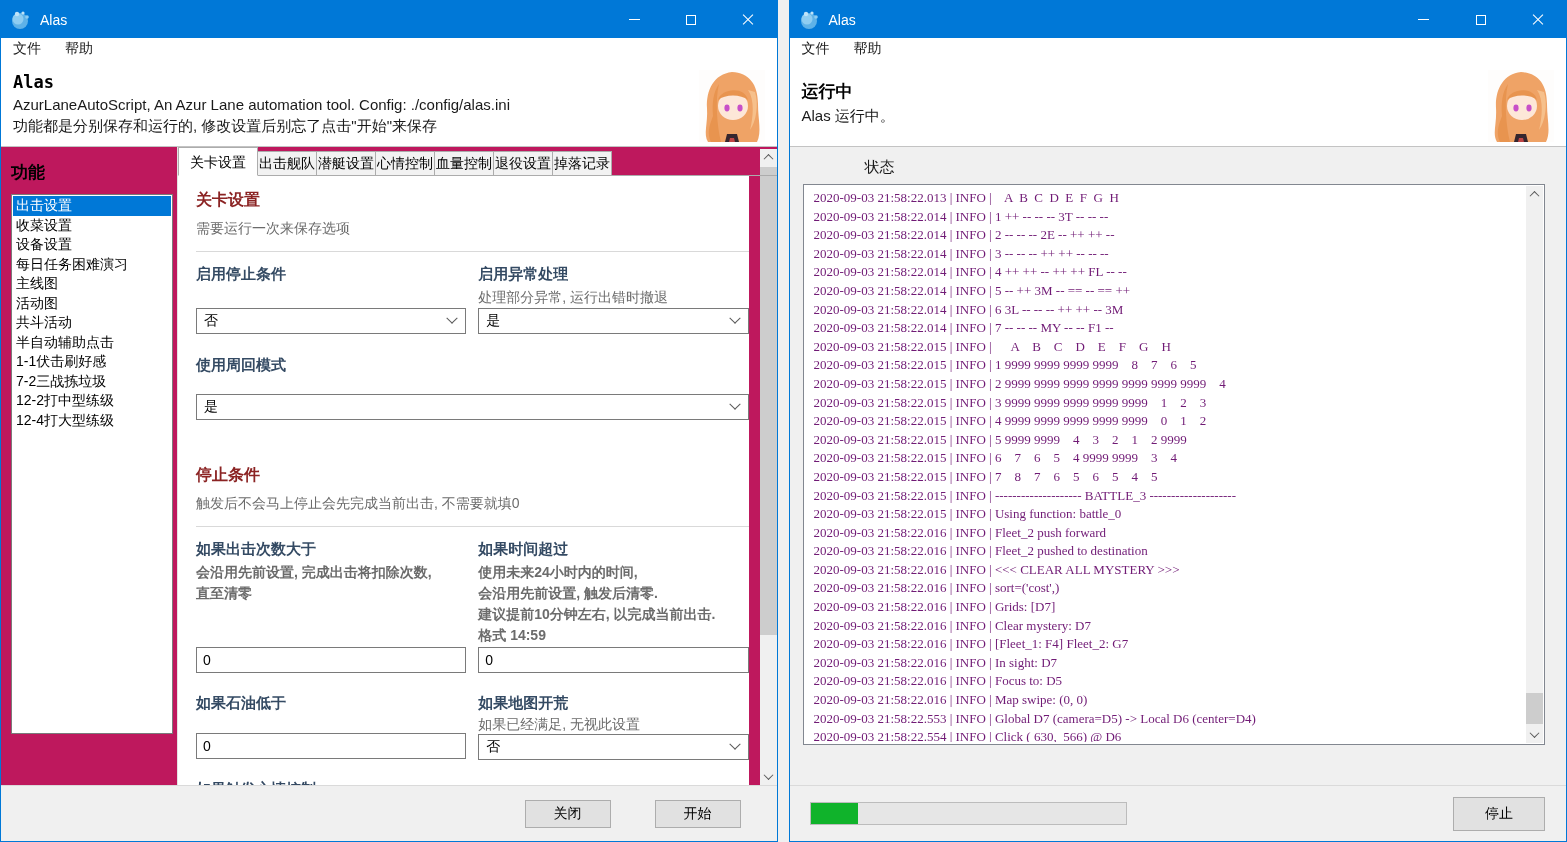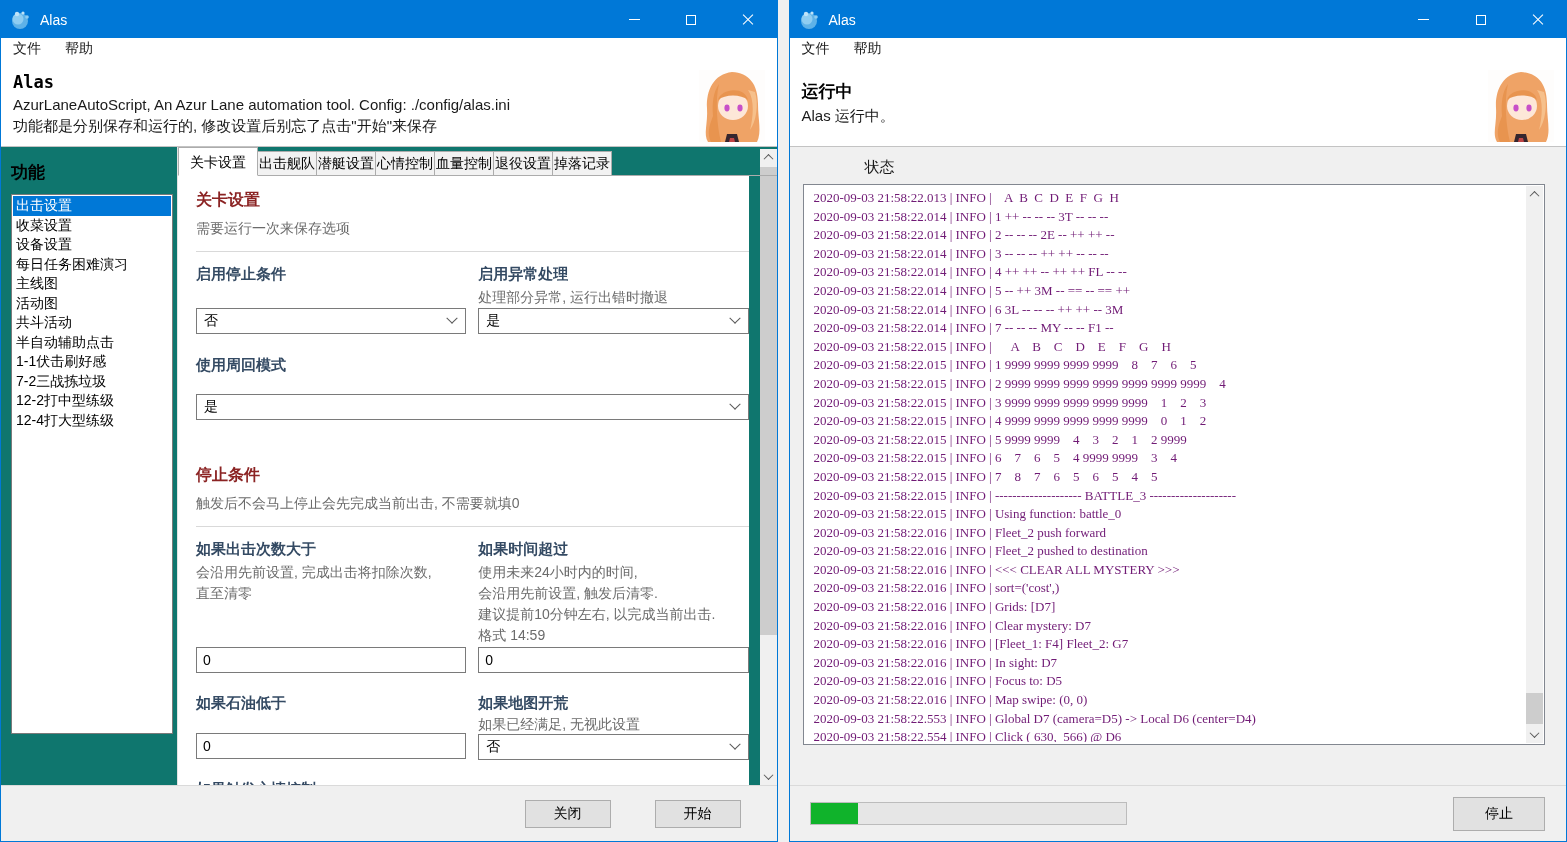--- a/index.html
+++ b/index.html
@@ -28,41 +28,41 @@
 
   
   .pageheader { flex:0 0 81px; background:#fff; border-bottom:1px solid #c3c3c3; display:flex; padding:6px 12px 4px 12px; }
   .header-text { flex:1; padding-top:2px; }
   .header-title-mono { font-family:"DejaVu Sans Mono",monospace; font-weight:bold; font-size:17px; color:#000; }
   .header-title-sans { font-weight:bold; font-size:17px; color:#000; padding-top:8px; }
   .header-line { font-size:15px; color:#1a1a1a; margin-top:4px; }
   .avatar { width:66px; height:72px; flex:0 0 auto; }
 
   
-  .left-body { flex:1; display:flex; background:#0f766e; min-height:0; }
+  .left-body { flex:1; display:flex; background:#be185d; min-height:0; }
   .sidebar { width:176px; flex:0 0 176px; padding:12px 4px 0 10px; }
   .sidebar-heading { font-size:17px; font-weight:bold; color:#000; margin:2px 0 10px 0; }
   .listbox { border:1px solid #7a7a7a; height:540px; background:#fff; padding:1px; font-size:14px; overflow:hidden; }
   .list-item { padding:1px 3px; line-height:17.5px; color:#000; white-space:nowrap; }
   .list-item.selected { background:#0078d7; color:#fff; }
 
   .content { flex:1; position:relative; border-left:1px solid #e3e3e3; min-width:0; }
   .tabs { display:flex; align-items:flex-end; height:29px; border-bottom:1px solid #acacac; padding-left:0; position:relative; z-index:1; }
   .tab { background:#f2f2f2; border:1px solid #acacac; border-bottom:none; height:24px; line-height:23px; padding:0 1px; margin-right:-1px; font-size:14px; color:#000; white-space:nowrap; }
   .tab.active { background:#fff; height:29px; line-height:28px; margin-bottom:-1px; border-bottom:1px solid #fff; position:relative; z-index:2; padding:0 11px; }
 
   .form { position:absolute; top:29px; left:0; right:28px; bottom:0; overflow:hidden; padding-left:18px; background:#fff; }
   .section-heading { color:#8b2323; font-weight:bold; font-size:16px; }
   .mt14 { margin-top:14px; } .mt32 { margin-top:45px; }
   .section-desc { color:#6b6b6b; font-size:14px; margin-top:9px; }
   .divider { border:none; border-top:1px solid #d9d9d9; margin:13px 0 0 0; }
   .two-col { display:grid; grid-template-columns:1fr 1fr; column-gap:12px; margin-top:13px; }
   .field-label { color:#344a63; font-weight:bold; font-size:15px; }
   .field-desc { color:#6b6b6b; font-size:14px; line-height:21px; margin-top:3px; white-space:pre-line; }
-  .slot-a { height:43px; } .slot-c { height:85px; } .slot-d { height:20px; }
+  .slot-a { height:43px; } .slot-c { height:85px;font-weight:bold; } .slot-d { height:20px; }
   .selectbox { border:1px solid #7a7a7a; height:26px; background:#fff; display:flex; align-items:center; justify-content:space-between; padding:0 9px 0 7px; font-size:14px; color:#000; }
   .chev-down { width:8px; height:8px; border-right:1px solid #5a5a5a; border-bottom:1px solid #5a5a5a; transform:rotate(45deg) translate(-2px,-2px); }
   .textinput { width:100%; border:1px solid #7a7a7a; height:26px; font-size:14px; padding:0 6px; font-family:"Liberation Sans",sans-serif; color:#000; background:#fff; }
   .spacer19 { height:19px; } .spacer22 { height:22px; }
 
   
   .v-scroll { position:absolute; width:17px; background:#f0f0f0; }
   .content-scroll { top:2px; right:0; bottom:0; }
   .sb-btn { position:absolute; left:0; width:17px; height:17px; display:flex; align-items:center; justify-content:center; }
   .sb-btn.up { top:0; } .sb-btn.down { bottom:0; }

